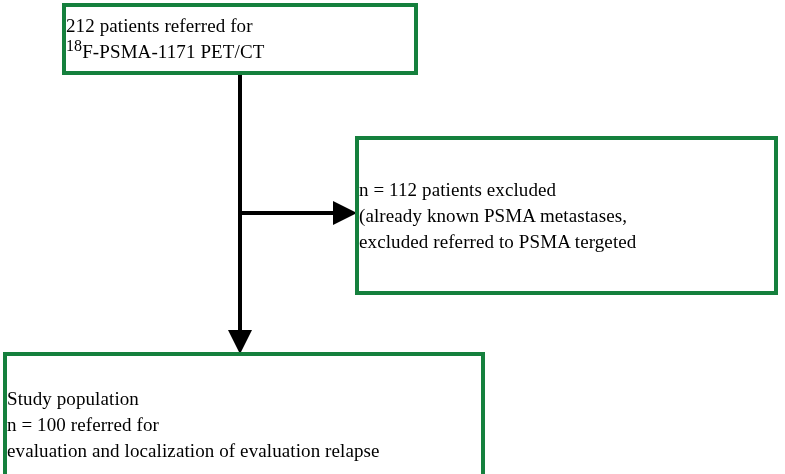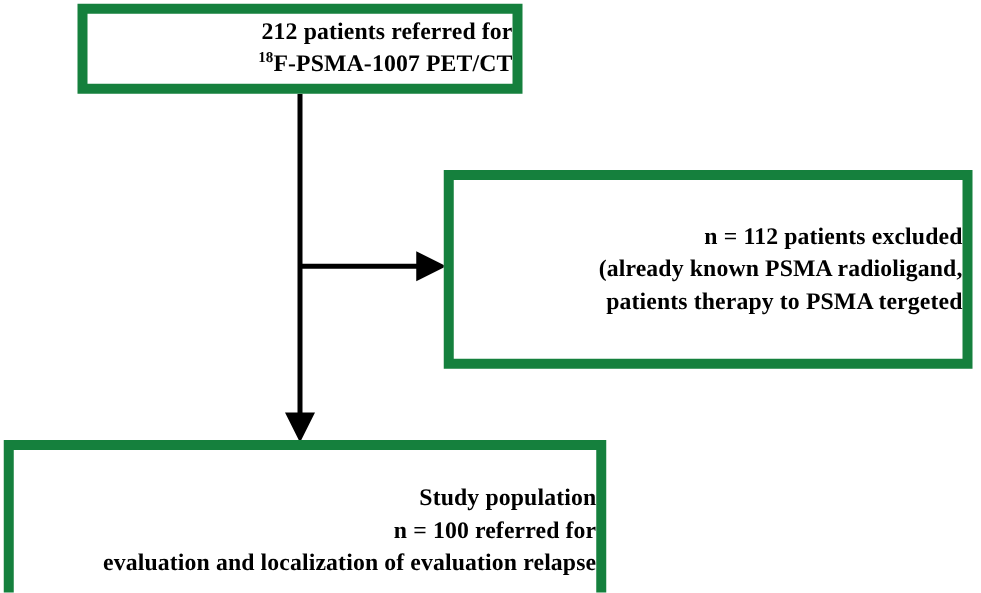--- a/index.html
+++ b/index.html
@@ -24,39 +24,38 @@
     position: absolute;
     left: 0;
     top: 0;
     width: 785px;
     height: 474px;
     pointer-events: none;
   }
   .node {
     position: absolute;
     box-sizing: border-box;
-    border: 8px solid #15803d;
+    border: 4px solid #15803d;
     background: #ffffff;
     display: flex;
     flex-direction: column;
-    align-items: flex-end;
+    align-items: flex-start;
     justify-content: center;
     text-align: center;
     z-index: 2;
-    font-weight: bold;
   }
   .node .line {
     display: block;
     white-space: nowrap;
     line-height: 26px;
     font-size: 19px;
     letter-spacing: 0.1px;
   }
   .node .line sup {
-    font-size: 12px;
+    font-size: 16px;
     vertical-align: super;
     line-height: 0;
   }
   
   #node-referred {
     left: 62px;
     top: 3px;
     width: 356px;
     height: 72px;
   }
@@ -84,27 +83,27 @@
 
     <polygon points="240,354 228,330 252,330" fill="#000000"></polygon>
 
     <line x1="240" y1="213" x2="348" y2="213" stroke="#000000" stroke-width="4"></line>
 
     <polygon points="357,213 333,201 333,225" fill="#000000"></polygon>
   </svg>
 
   <div class="node" id="node-referred">
     <span class="line">212 patients referred for</span>
-    <span class="line"><sup>18</sup><span>F-PSMA-1007 PET/CT</span></span>
+    <span class="line"><sup>18</sup><span>F-PSMA-1171 PET/CT</span></span>
   </div>
 
   <div class="node" id="node-excluded">
     <span class="line">n = 112 patients excluded</span>
-    <span class="line">(already known PSMA radioligand,</span>
-    <span class="line">patients therapy to PSMA tergeted</span>
+    <span class="line">(already known PSMA metastases,</span>
+    <span class="line">excluded referred to PSMA tergeted</span>
   </div>
 
   <div class="node" id="node-study">
     <span class="line">Study population</span>
     <span class="line">n = 100 referred for</span>
     <span class="line">evaluation and localization of evaluation relapse</span>
   </div>
 
 </div>
 

